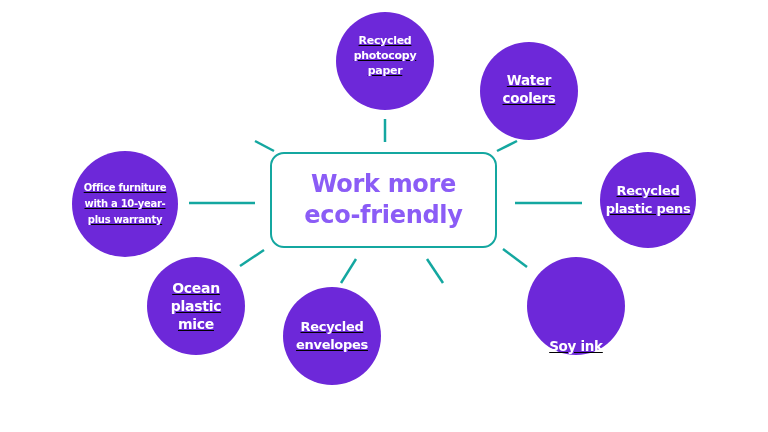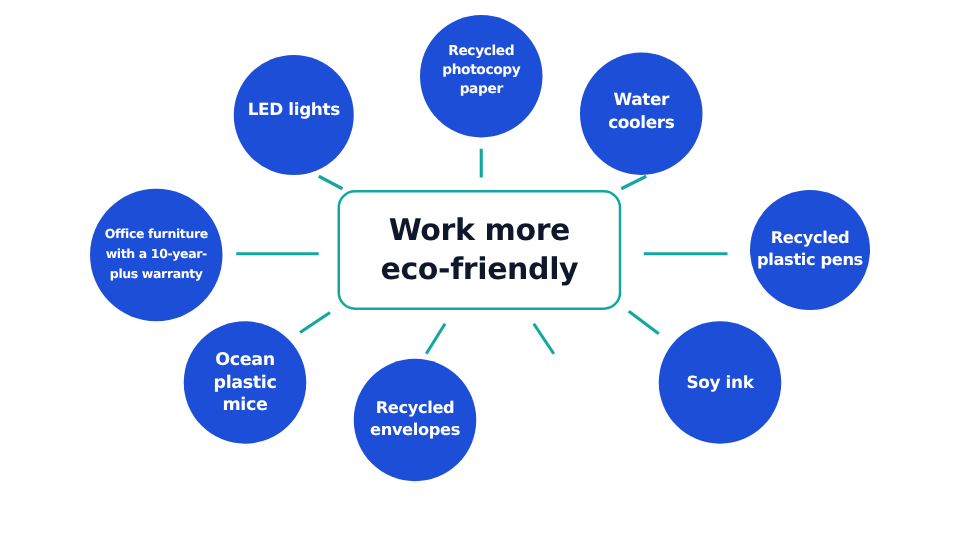--- a/index.html
+++ b/index.html
@@ -38,32 +38,33 @@
       display: flex;
       align-items: center;
       justify-content: center;
       text-align: center;
       box-sizing: content-box;
     }
     .center-title {
       font-weight: bold;
       font-size: 24px;
       line-height: 31px;
-      color: #0f172a;
+      color: #8b5cf6;
       white-space: pre-line;
       letter-spacing: -0.3px;
     }
     .node {
       position: absolute;
       border-radius: 50%;
-      background: #1d4ed8;
+      background: #6d28d9;
       display: flex;
       align-items: center;
       justify-content: center;
       text-align: center;
+      text-decoration: underline;
     }
     .node-label {
       color: #ffffff;
       font-weight: bold;
       white-space: pre-line;
       letter-spacing: -0.3px;
     }
   </style>
 </head>
 <body>
@@ -87,25 +88,22 @@
   <div class="center-box">
     <span class="center-title">Work more
 eco-friendly</span>
   </div>
 
   <div class="node" style="left:336px; top:12px; width:98px; height:98px;">
     <span class="node-label" style="font-size:11px; line-height:15px; margin-top:-12px;">Recycled
 photocopy paper</span>
   </div>
 
-  <div class="node" style="left:187px; top:44px; width:96px; height:96px;">
-    <span class="node-label" style="font-size:13.5px; line-height:18px; margin-top:-8px;">LED lights</span>
-  </div>
 
-  <div class="node" style="left:464px; top:42px; width:98px; height:98px;text-align:center;">
+  <div class="node" style="left:480px; top:42px; width:98px; height:98px;text-align:center;">
     <span class="node-label" style="font-size:13.5px; line-height:18px; margin-top:-4px;">Water coolers</span>
   </div>
 
   <div class="node" style="left:72px; top:151px; width:106px; height:106px;">
     <span class="node-label" style="font-size:10px; line-height:16px;">Office furniture
 with a 10-year-
 plus warranty</span>
   </div>
 
   <div class="node" style="left:600px; top:152px; width:96px; height:96px;">
@@ -117,17 +115,17 @@
     <span class="node-label" style="font-size:14px; line-height:18px;">Ocean plastic
 mice</span>
   </div>
 
   <div class="node" style="left:283px; top:287px; width:98px; height:98px;">
     <span class="node-label" style="font-size:13px; line-height:18px;">Recycled
 envelopes</span>
   </div>
 
 
-  <div class="node" style="left:527px; top:257px; width:98px; height:98px;">
+  <div class="node" style="left:527px; top:257px; width:98px; height:98px;align-items:flex-end;">
     <span class="node-label" style="font-size:13.5px; line-height:18px;">Soy ink</span>
   </div>
 
 </div>
 
 </body></html>

